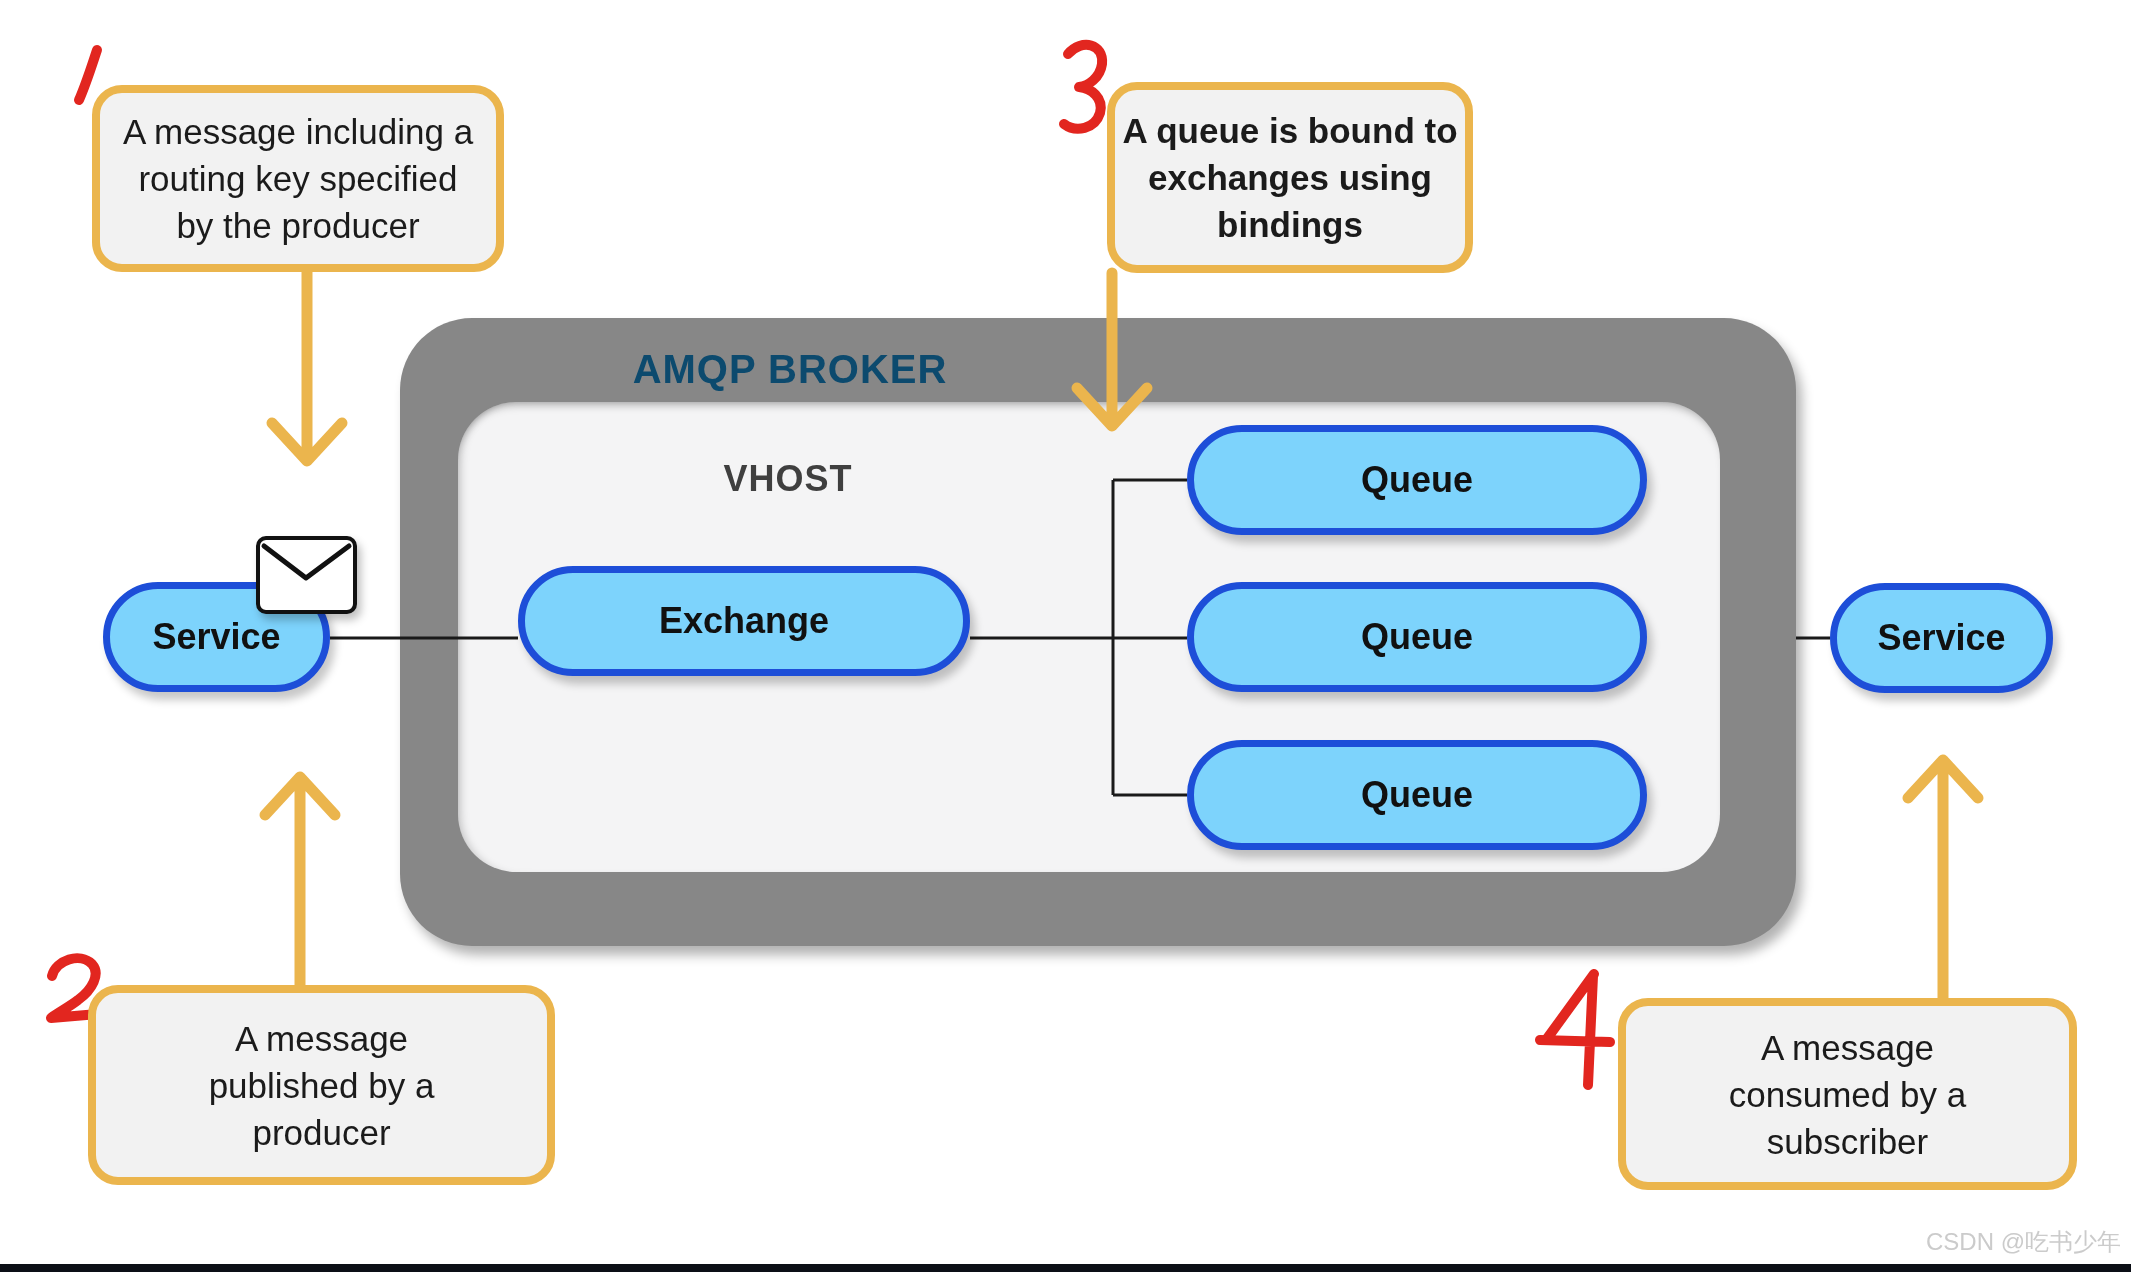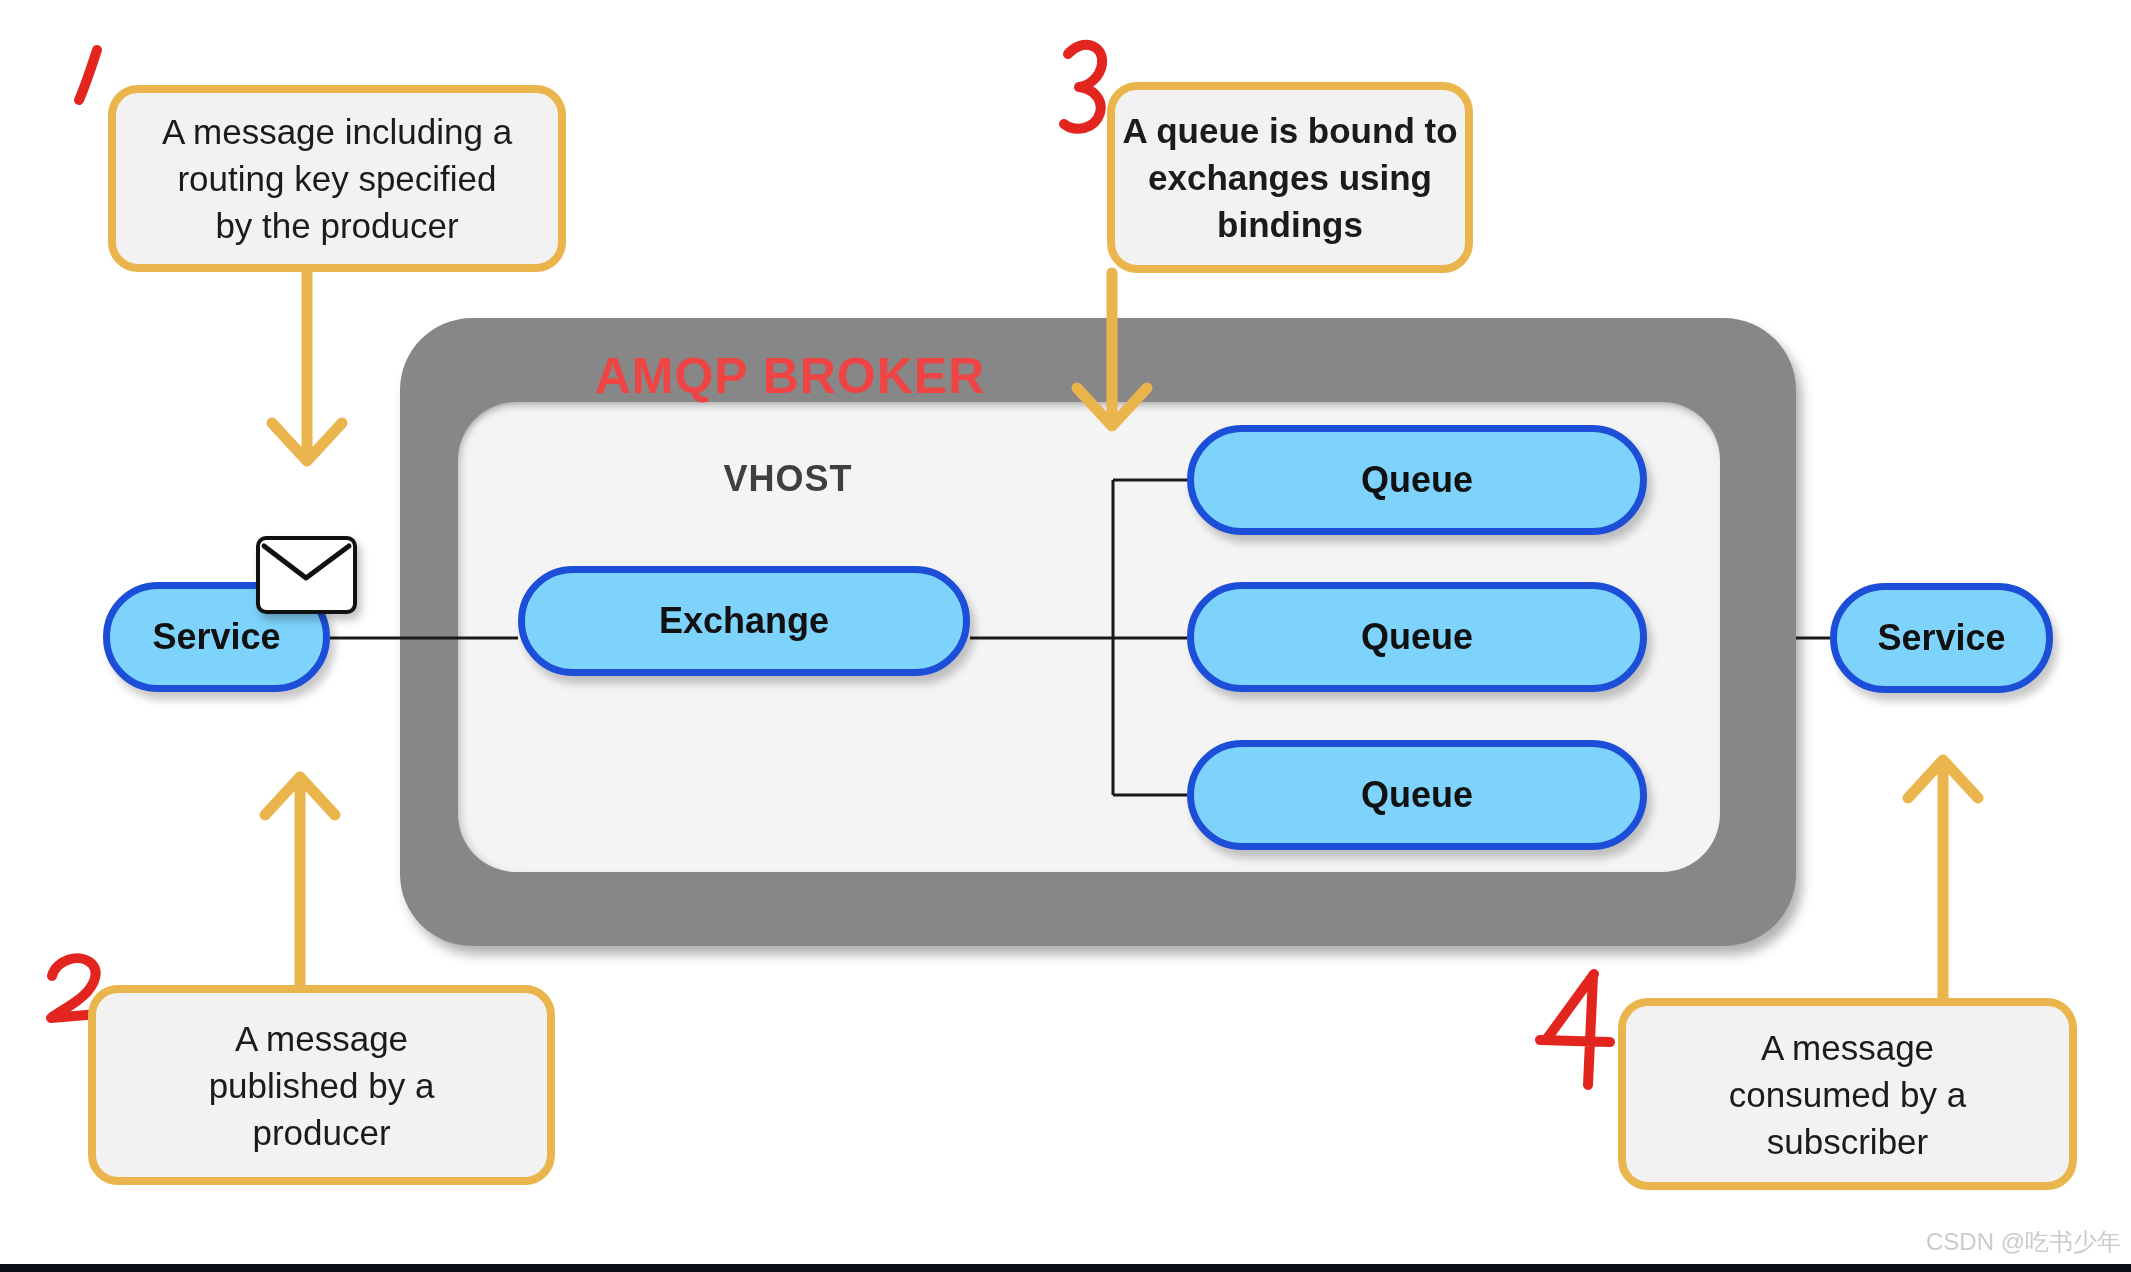--- a/index.html
+++ b/index.html
@@ -24,21 +24,21 @@
   .vhost {
     left: 458px; top: 402px; width: 1262px; height: 470px;
     background: #F4F4F5;
     border-radius: 58px;
     box-shadow: inset 0 8px 10px -6px rgba(0,0,0,0.35), inset 8px 0 10px -6px rgba(0,0,0,0.22);
     z-index: 2;
   }
   .broker-title {
     left: 525px; top: 347px; width: 530px;
     text-align: center;
-    font-size: 50px; font-weight: bold; color: #ef4444;
+    font-size: 40px; font-weight: bold; color: #0c4a6e;
     letter-spacing: 1px;
     z-index: 4;
   }
   .vhost-title {
     left: 523px; top: 458px; width: 530px;
     text-align: center;
     font-size: 36px; font-weight: bold; color: #3f3f3f;
     letter-spacing: 1px;
     z-index: 4;
   }
@@ -75,21 +75,21 @@
   .callout {
     background: #F2F2F2;
     border: 8px solid #EBB54D;
     border-radius: 30px;
     display: flex; align-items: center; justify-content: center;
     text-align: center;
     font-size: 35px; line-height: 47px; color: #1b1b1b;
     white-space: pre-line;
     z-index: 4;
   }
-  .callout-1 { left: 108px;   top: 85px;  width: 458px; height: 187px; }
+  .callout-1 { left: 92px;   top: 85px;  width: 412px; height: 187px; }
   .callout-2 { left: 88px;   top: 985px; width: 467px; height: 200px; }
   .callout-3 { left: 1107px; top: 82px;  width: 366px; height: 191px; font-weight: bold; }
   .callout-4 { left: 1618px; top: 998px; width: 459px; height: 192px; }
 
   
   .overlay {
     left: 0; top: 0; width: 2131px; height: 1272px;
     z-index: 3;
     pointer-events: none;
   }

